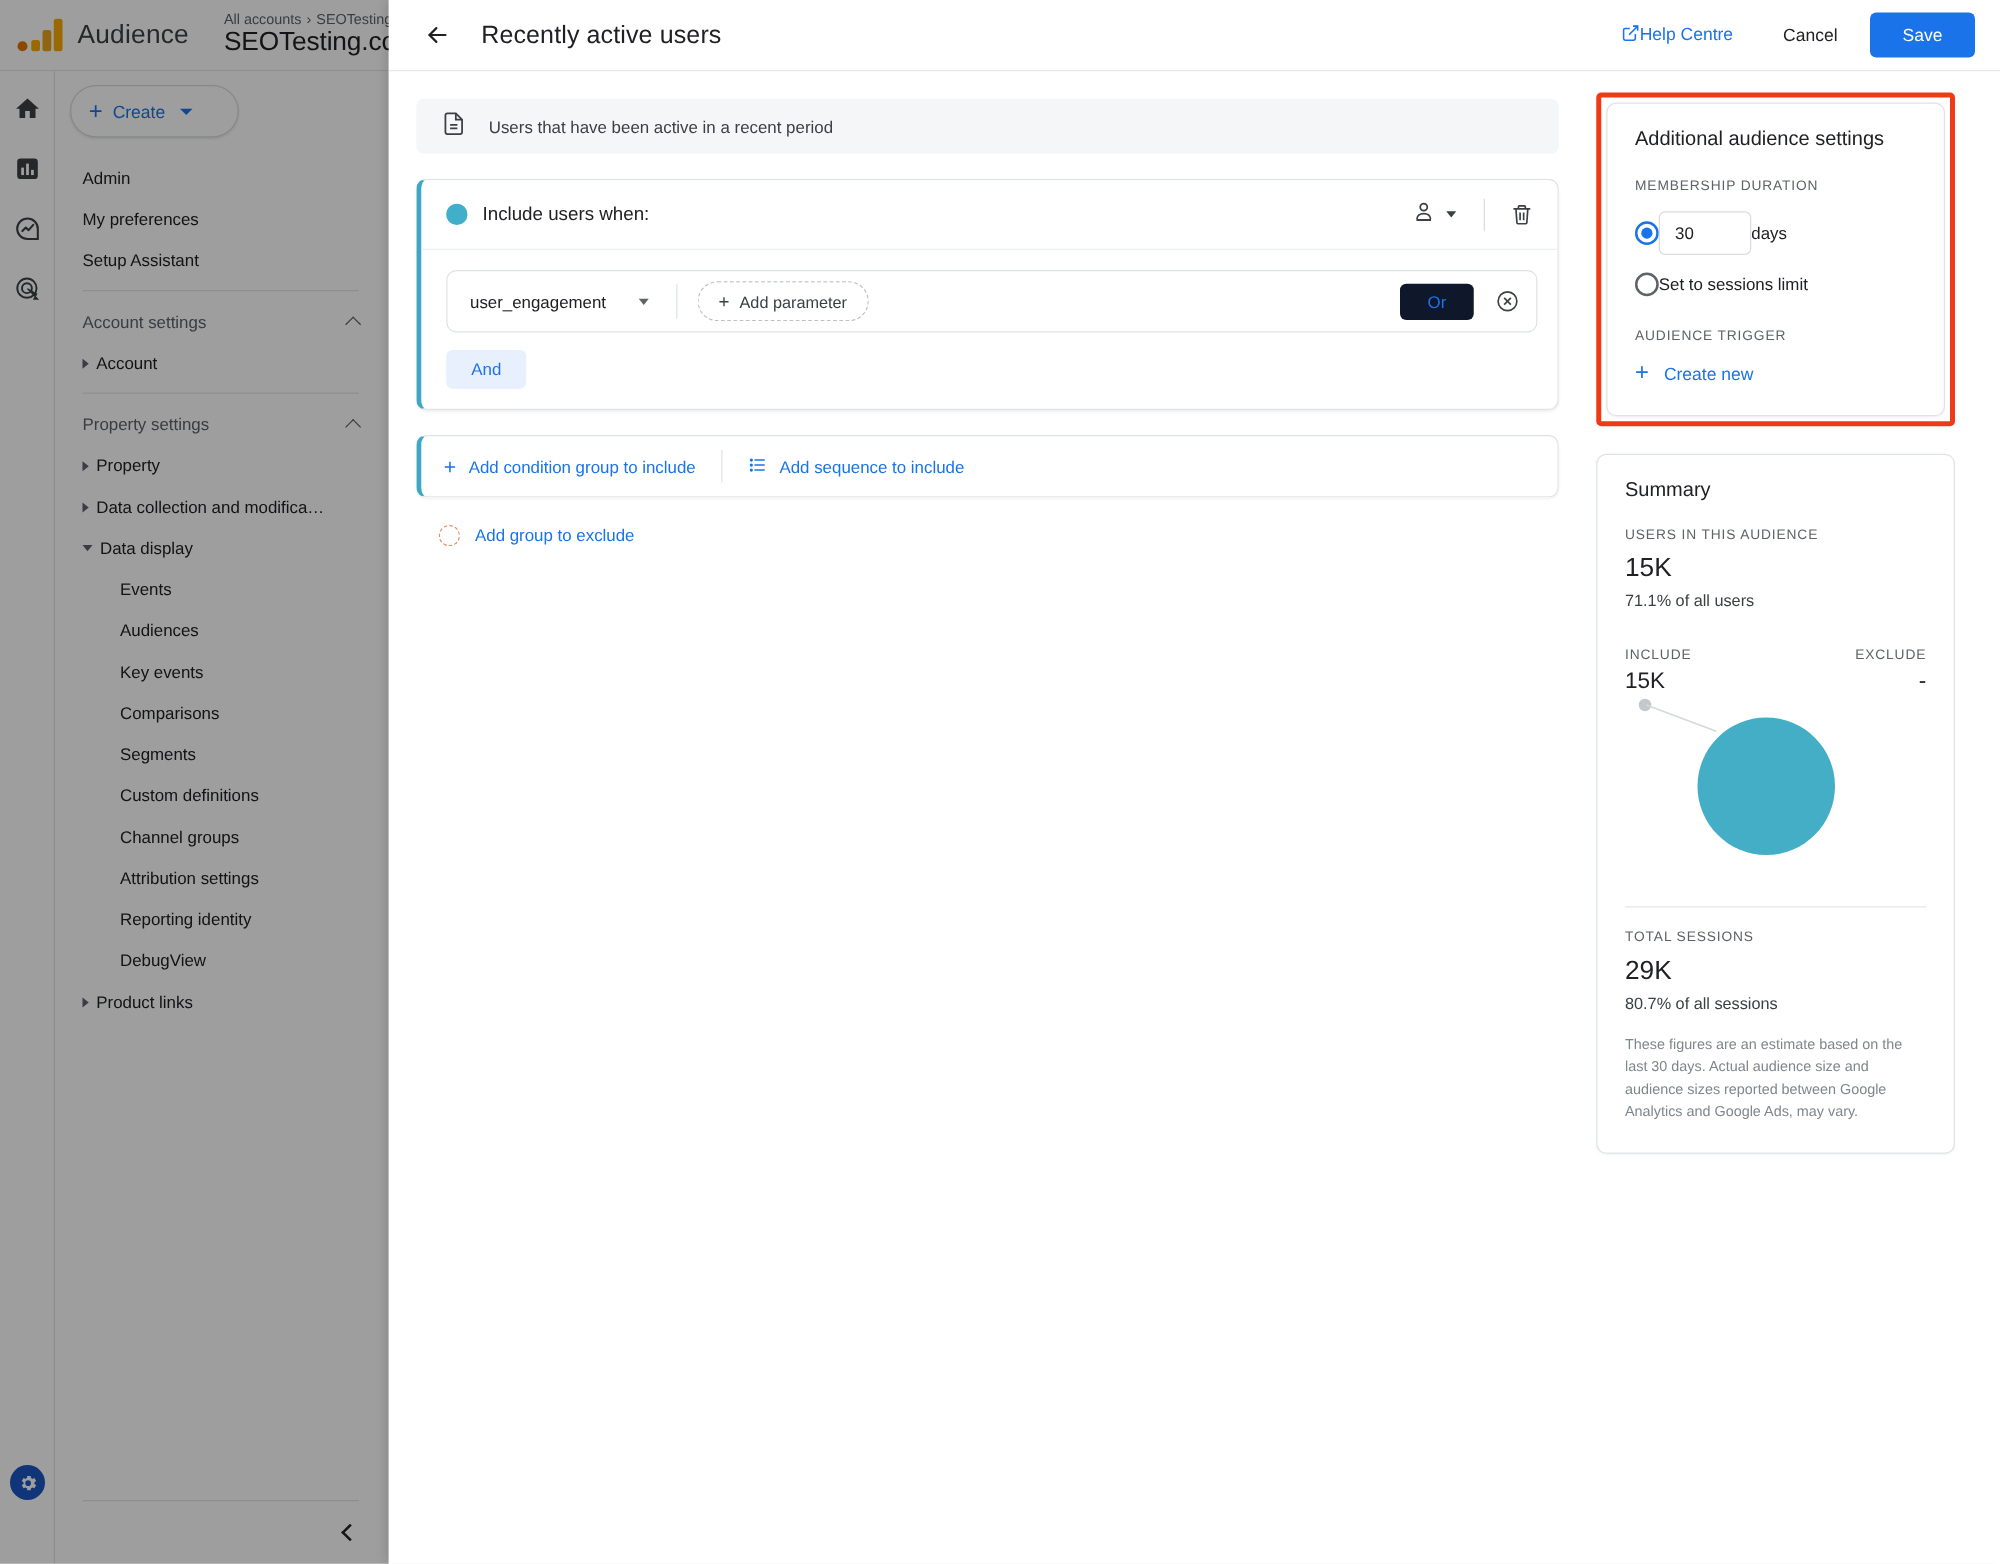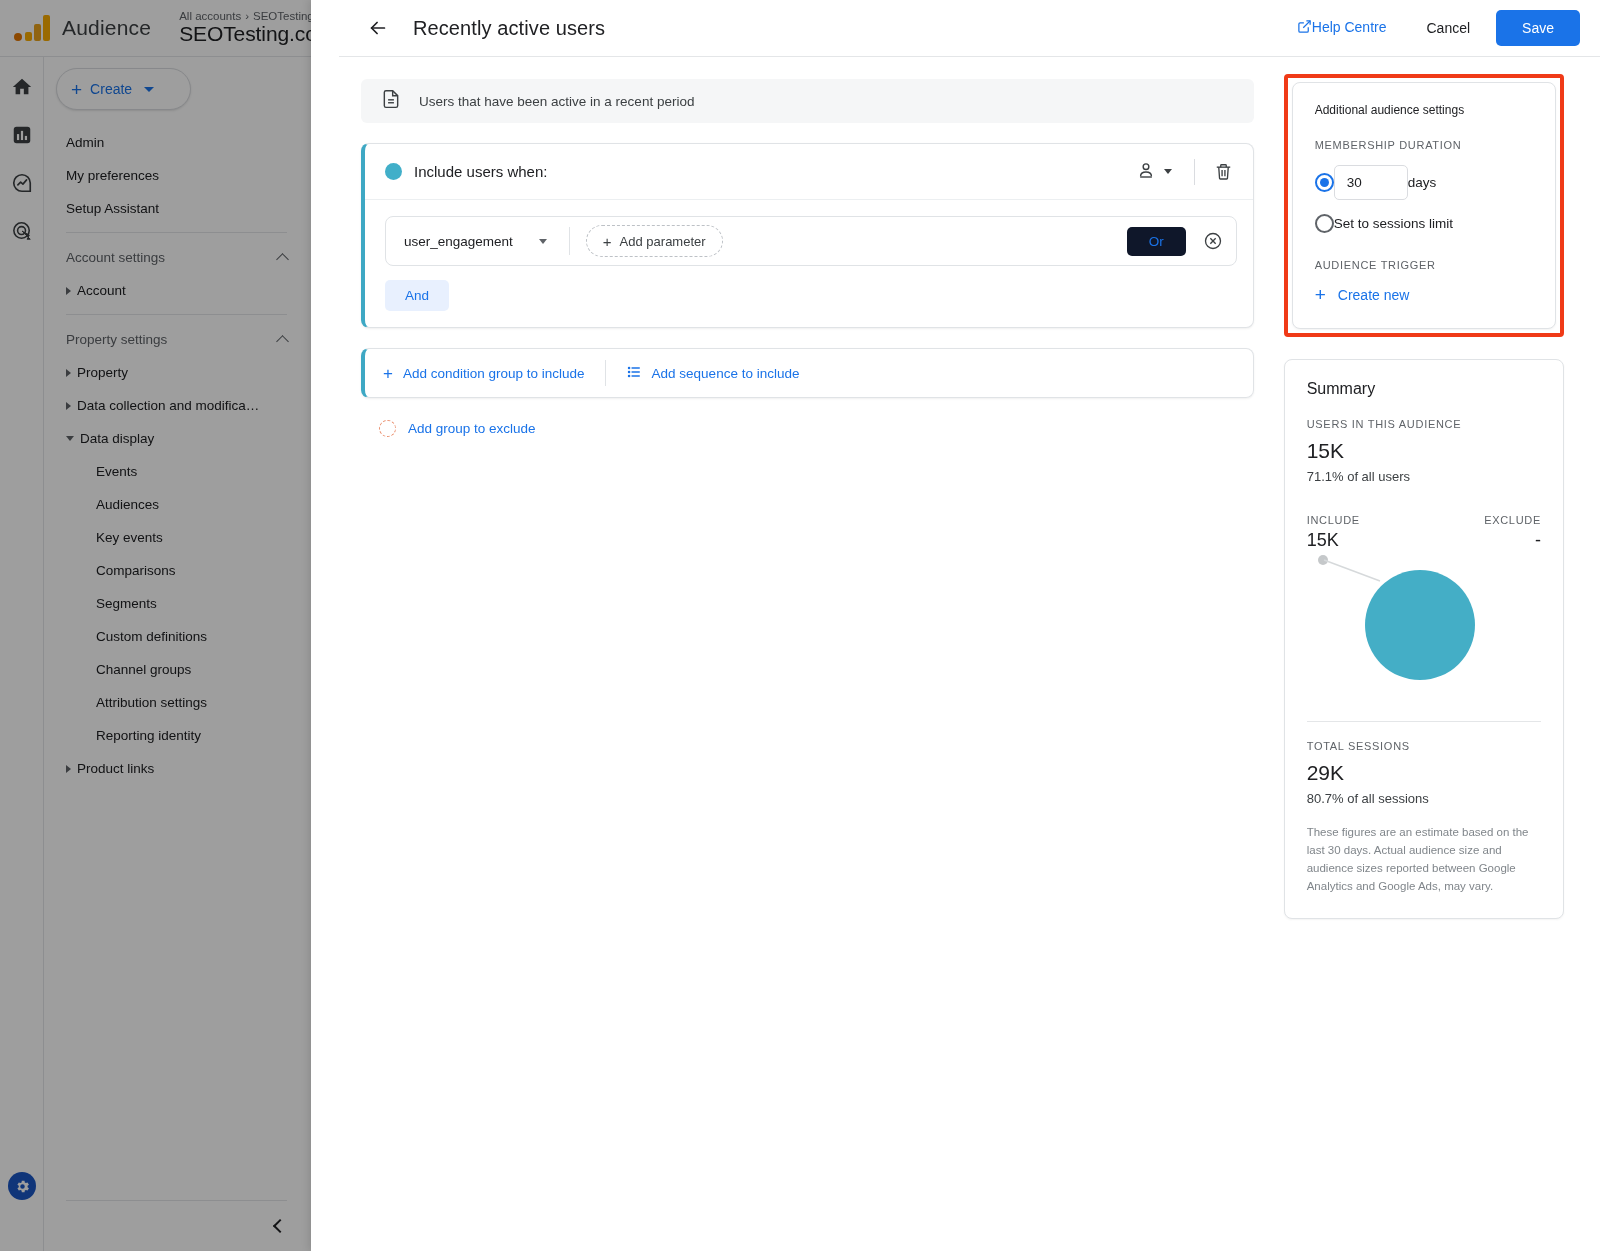--- a/index.html
+++ b/index.html
@@ -95,21 +95,20 @@
   #nav-bottom-sep { position:absolute; bottom: 50px; left: 22px; right: 24px; height:1px; background:#e4e6e8; }
   #collapse-btn { position:absolute; bottom: 10px; right: 16px; width:30px;height:30px;
     display:flex;align-items:center;justify-content:center;cursor:pointer; }
   .chev-left { width:10px;height:10px;border-left:2px solid #202124;border-bottom:2px solid #202124;transform:rotate(45deg);}
 
   
   #audience-panel {
     position: absolute; left: 311px; top: 0; width: 1289px; height: 1251px;
     background: #fff; z-index: 60;
     box-shadow: -2px 0 8px rgba(0,0,0,0.12);
-    padding-left: 28px;
   }
   #panel-header {
     height: 57px; border-bottom: 1px solid #e4e6e8;
     display: flex; align-items: center; padding: 0 20px 0 26px;
   }
   #back-arrow { width: 26px; height:26px; display:flex;align-items:center;justify-content:center; cursor:pointer; color:#202124;}
   #panel-title { font-size: 20px; color: #202124; margin-left: 22px; letter-spacing:.1px;}
   #header-actions { margin-left:auto; display:flex; align-items:center; gap: 0; }
   #help-centre { display:flex;align-items:flex-start;gap:0;color:#1a73e8;font-size:14px;cursor:pointer; margin-right: 26px;}
   #cancel-button { color:#202124;font-size:14px;cursor:pointer;padding: 8px 14px; background:none;border:none;font-family:inherit;}
@@ -192,21 +191,21 @@
 
   
   .side-card {
     border: 1px solid #e0e3e6; border-radius: 8px; background:#fff;
     box-shadow: 0 1px 2px rgba(60,64,67,.06);
   }
   #additional-settings-wrap {
     border: 4px solid #F03A17; border-radius: 4px; padding: 4px; margin-bottom: 22px;
   }
   #additional-settings-card { padding: 20px 22px 24px 22px; }
-  .card-title { font-size: 12px; color:#202124; margin-bottom: 22px; }
+  .card-title { font-size: 16px; color:#202124; margin-bottom: 22px; }
   .section-label {
     font-size: 11px; color:#5f6368; letter-spacing: .7px; text-transform: uppercase;
     margin-bottom: 14px;
   }
   .radio-row { display:flex; align-items:center; margin-bottom: 14px; }
   .radio {
     width:19px;height:19px;border-radius:50%;border:2px solid #5f6368;
     display:flex;align-items:center;justify-content:center; flex:none; cursor:pointer;
   }
   .radio.checked { border-color:#1a73e8; }
@@ -361,20 +360,23 @@
         <span>Custom definitions</span>
       </div>
     <div class="nav-leaf">
         <span>Channel groups</span>
       </div>
     <div class="nav-leaf">
         <span>Attribution settings</span>
       </div>
     <div class="nav-leaf">
         <span>Reporting identity</span>
+      </div>
+    <div class="nav-leaf">
+        <span>DebugView</span>
       </div>
 
     <div class="nav-sub" style="margin-top:0;">
       <span class="tri-right"></span>
       <span>Product links</span>
     </div>
 
     <div id="nav-bottom-sep"></div>
     <div id="collapse-btn">
         <span class="chev-left"></span>

